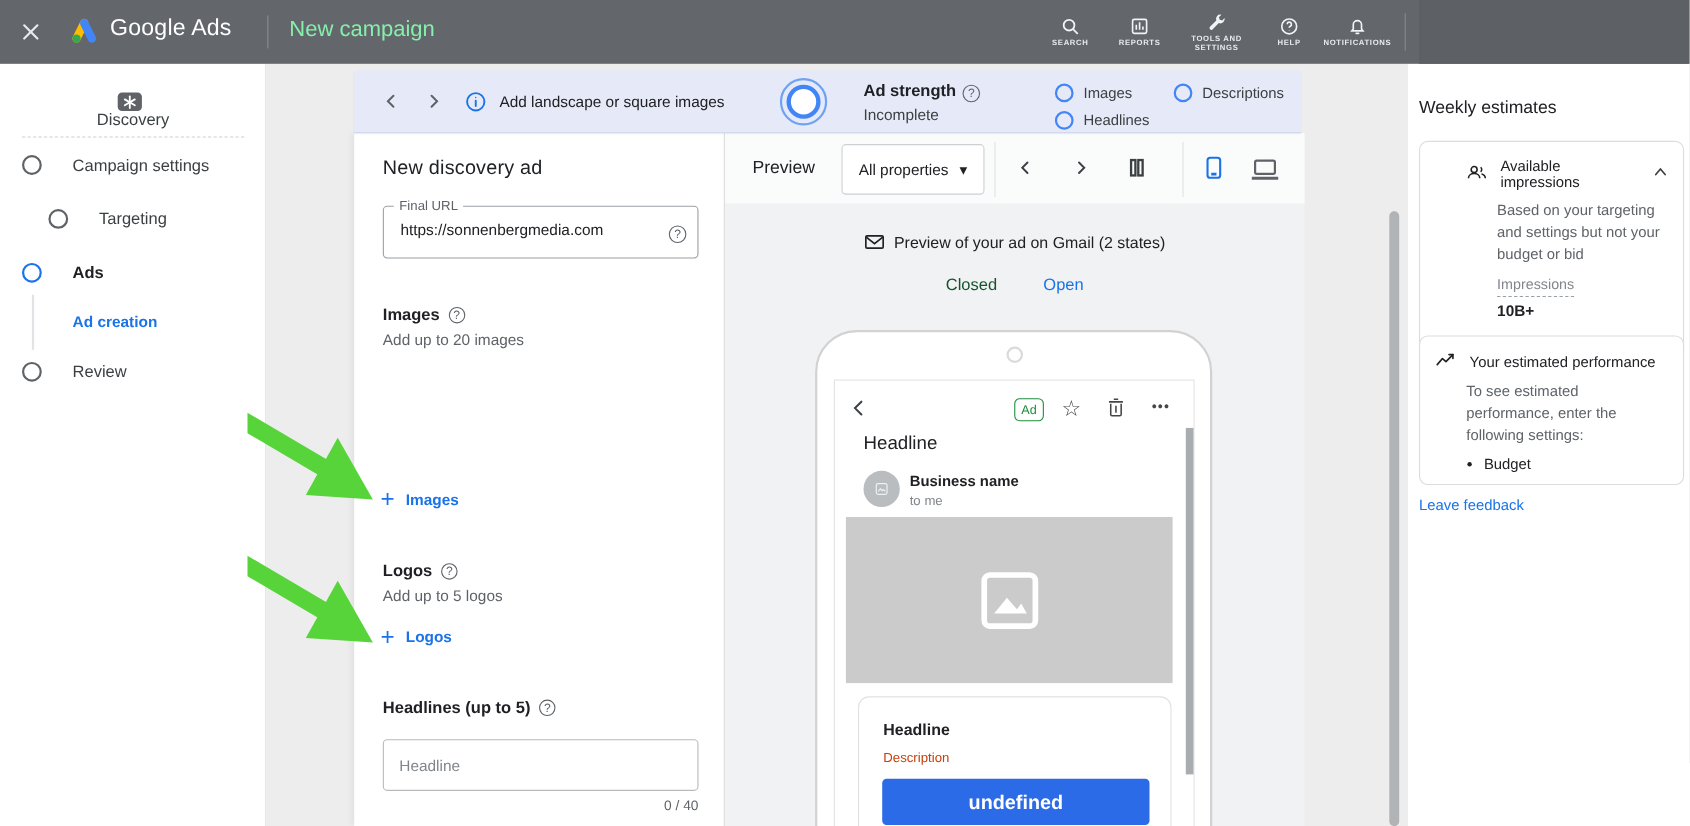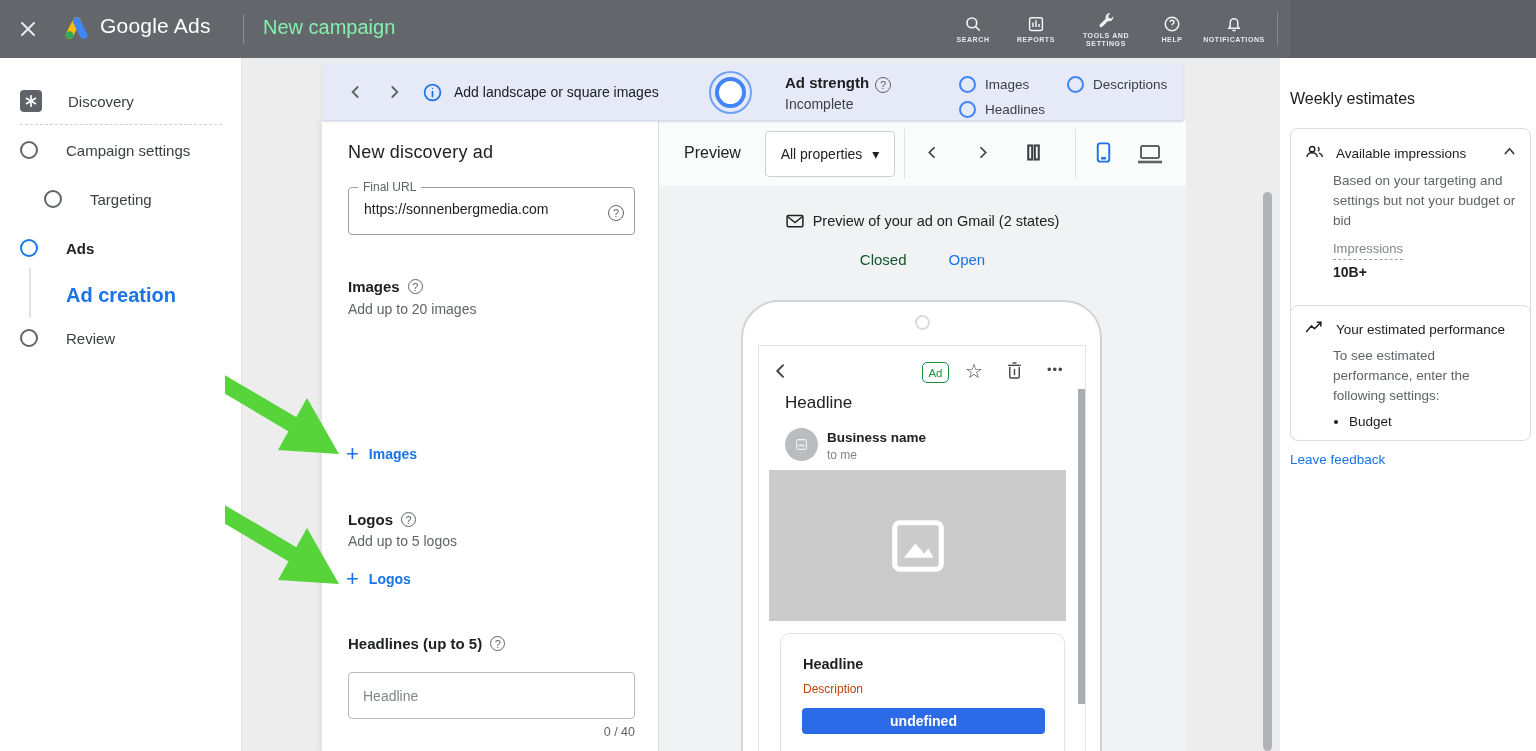--- a/index.html
+++ b/index.html
@@ -22,21 +22,21 @@
 
   
   .sidebar { left:0; top:58px; width:242px; height:693px; background:#fff; border-right:1px solid #e4e4e4; z-index:5; }
   .side-item { position:absolute; left:0; width:242px; height:34px; display:flex; align-items:center; cursor:pointer; }
   .side-item .txt { font-size:15px; color:#3c4043; }
   .disc-icon { width:22px; height:22px; border-radius:4px; background:#5f6368; margin:0 26px 0 20px; display:flex; align-items:center; justify-content:center; }
   .step-circle { width:18px; height:18px; border-radius:50%; border:2px solid #5f6368; margin:0 28px 0 20px; background:#fff; }
   .step-circle.blue { border-color:#1a73e8; }
   .dash-div { left:20px; top:66px; width:202px; border-top:1px dashed #d0d0d0; }
   .sub-line { left:29px; top:210px; width:2px; height:50px; background:#e1e3e6; }
-  .sub-link { left:66px; top:226px; font-size:20px; font-weight:bold; color:#1a73e8; cursor:pointer; }
+  .sub-link { left:66px; top:226px; font-size:14px; font-weight:bold; color:#1a73e8; cursor:pointer; }
 
   
   .strength { left:322px; top:64px; width:861px; height:57px; background:#e6eaf8; border-bottom:1px solid #d3d8ec; box-shadow:0 1px 2px rgba(0,0,0,.12); z-index:20; display:block; }
   .chev { cursor:pointer; }
   .s-banner { left:132px; top:20px; font-size:14px; color:#202124;text-align:center; }
   .gauge-outer { left:387px; top:7px; width:43px; height:43px; border:2px solid #6fa2f3; border-radius:50%; }
   .gauge-inner { left:393px; top:13px; width:31px; height:31px; border:4px solid #4285f4; border-radius:50%; background:#fff; }
   .s-title { left:463px; top:10px; font-size:15px; font-weight:bold; color:#202124; }
   .s-status { left:463px; top:32px; font-size:14px; color:#3c4043; }
   .attr-radio { width:17px; height:17px; border:2px solid #4285f4; border-radius:50%; background:transparent; display:inline-block; }
@@ -81,21 +81,21 @@
   .g-star { left:206px; top:5px; font-size:20px; color:#444746; }
   .g-more { left:288px; top:8px; font-size:13px; letter-spacing:1px; color:#444746; }
   .g-subject { left:26px; top:47px; font-size:17px; font-weight:500; color:#202124; }
   .g-avatar { left:26px; top:82px; width:33px; height:33px; border-radius:50%; background:#babdc0; display:flex; align-items:center; justify-content:center; }
   .g-sender { left:68px; top:84px; font-size:13.5px; font-weight:bold; color:#202124; }
   .g-to { left:68px; top:102px; font-size:12px; color:#80868b; }
   .g-img { left:10px; top:124px; width:297px; height:151px; background:#cbcbcb; display:flex; align-items:center; justify-content:center; }
   .g-card { left:21px; top:287px; width:285px; height:253px; background:#fff; border:1px solid #e1e1e1; border-radius:10px; }
   .gc-h { left:22px; top:22px; font-size:14.5px; font-weight:bold; color:#202124; }
   .gc-d { left:22px; top:48px; font-size:12px; color:#c2410c; }
-  .gc-btn { left:21px; top:74px; width:243px; height:26px; background:#2b6be8; border-radius:4px; color:#fff; font-size:14px; font-weight:bold; display:flex; align-items:center; justify-content:center; }
+  .gc-btn { left:21px; top:74px; width:243px; height:42px; background:#2b6be8; border-radius:4px; color:#fff; font-size:18px; font-weight:bold; display:flex; align-items:center; justify-content:center; }
   .ph-scroll { left:319px; top:43px; width:7px; height:315px; background:#aaadaf; }
 
   
   .right-panel { left:1280px; top:58px; width:256px; height:693px; background:#fff; z-index:5; }
   .we-title { left:10px; top:32px; font-size:16px; color:#202124; }
   .card { position:absolute; left:10px; width:241px; border:1px solid #dadce0; border-radius:8px; background:#fff; }
   .card-head { display:flex; align-items:center; gap:12px; padding:14px 12px 0 14px; font-size:13.5px; color:#202124; font-weight:500; }
   .card-body { padding:8px 14px 14px 42px; font-size:13.5px; line-height:20px; color:#5f6368; }
   .imp-lbl { margin-top:8px; font-size:13px; color:#80868b; border-bottom:1px dashed #9aa0a6; display:inline-block; cursor:pointer; }
   .imp-val { font-size:14px; font-weight:bold; color:#202124; margin-top:2px; }
@@ -172,21 +172,21 @@
           <path d="M7 15v-5a5 5 0 0 1 10 0v5l1.8 2.5H5.2z"></path>
           <path d="M10.5 20.5h3" stroke-linecap="round"></path>
         </svg>
       </span>
     <span class="lbl">NOTIFICATIONS</span>
   </div>
   <div class="abs tb-sep"></div>
 </div>
 
 <div class="abs sidebar">
-  <div class="side-item" style="top:26px;">
+  <div class="side-item" style="top:26px;flex-direction:column;">
     <span class="disc-icon">
       <svg width="14" height="14" viewBox="0 0 20 20" stroke="#fff" stroke-width="2.4" stroke-linecap="round">
           <line x1="10" y1="2.5" x2="10" y2="17.5"></line>
           <line x1="3.5" y1="6.2" x2="16.5" y2="13.8"></line>
           <line x1="3.5" y1="13.8" x2="16.5" y2="6.2"></line>
         </svg>
     </span>
     <span class="txt">Discovery</span>
   </div>
   <div class="abs dash-div"></div>
@@ -379,21 +379,21 @@
         <div class="abs gc-btn">undefined</div>
       </div>
       <div class="abs ph-scroll"></div>
     </div>
   </div>
 </div>
 
 <div class="abs right-panel">
   <div class="abs we-title">Weekly estimates</div>
 
-  <div class="card" style="top:70px;height:200px;">
+  <div class="card" style="top:70px;height:200px;padding-left:28px;">
     <div class="card-head">
       <span>
         <svg width="19" height="15" viewBox="0 0 24 18" fill="none" stroke="#202124" stroke-width="1.8">
             <circle cx="9" cy="6" r="3.4"></circle>
             <path d="M2.5 16 c0-3.4 3-5.4 6.5-5.4 s6.5 2 6.5 5.4"></path>
             <path d="M16.5 3.4 a3.4 3.4 0 0 1 0 5.2 M17.5 11 c2.6.6 4.3 2.4 4.3 5"></path>
           </svg>
       </span>
       <span>Available impressions</span>
       <span style="margin-left:auto;cursor:pointer;">

